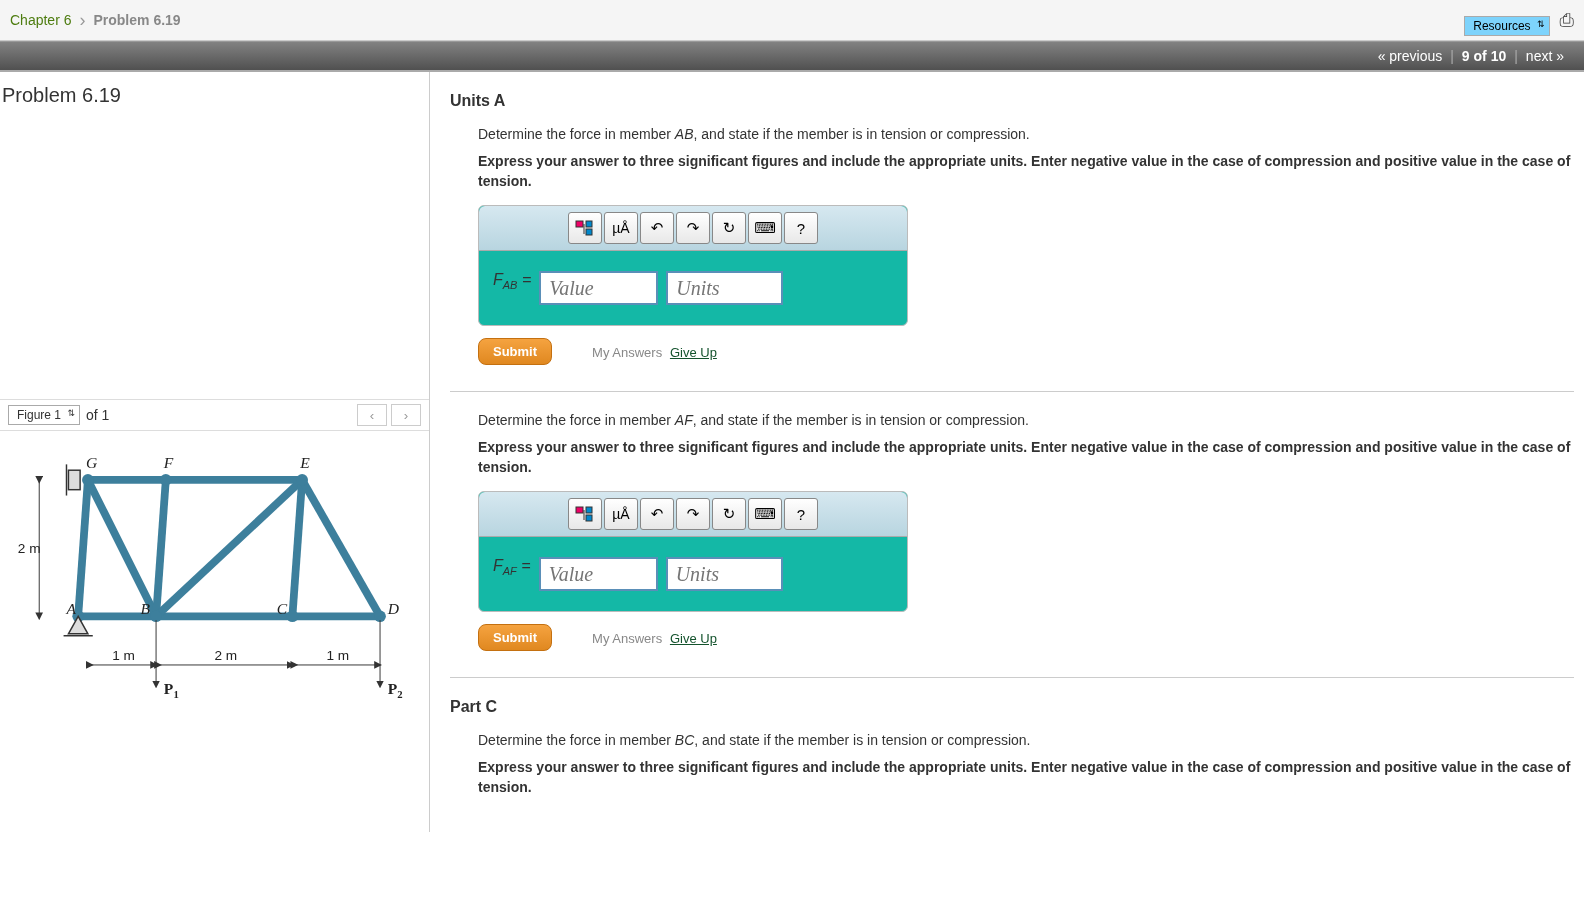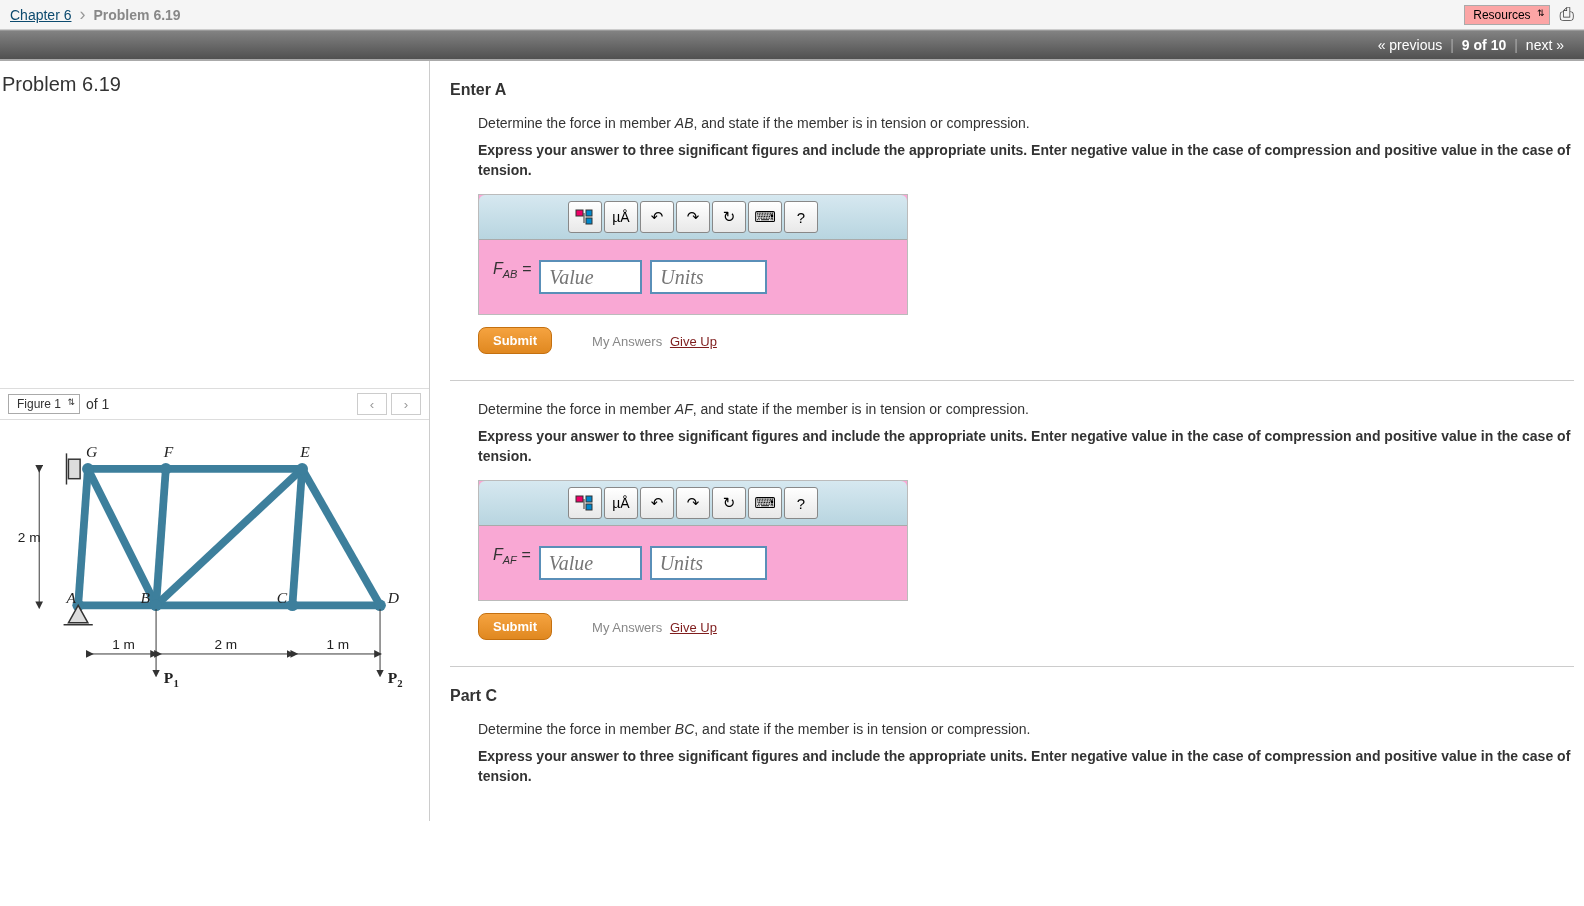--- a/index.html
+++ b/index.html
@@ -1,23 +1,23 @@
 <!DOCTYPE html>
 <html><head>
 <meta charset="utf-8">
 <style>
 * { box-sizing: border-box; margin: 0; padding: 0; }
 body { font-family: Arial, Helvetica, sans-serif; font-size: 14px; color: #333; background: #fff; }
 .top-nav { background: #f5f5f5; border-bottom: 1px solid #ccc; padding: 4px 10px; display: flex; justify-content: space-between; align-items: center; }
 .breadcrumb { display: flex; align-items: center; gap: 4px; }
-.breadcrumb a { color: #0c4a6e; text-decoration: underline; cursor: pointer; }
+.breadcrumb a { color: #4d7c0f; cursor: pointer; }
 .breadcrumb .sep { color: #999; margin: 0 4px; font-size: 18px; }
 .breadcrumb .current { color: #888; font-weight: bold; }
 .top-right { display: flex; align-items: center; gap: 10px; }
-.resources-btn { background: #fca5a5; border: 1px solid #aaa; padding: 2px 18px 2px 8px; font-size: 12px; position: relative; cursor: pointer; }
+.resources-btn { background: #7dd3fc; border: 1px solid #aaa; padding: 2px 18px 2px 8px; font-size: 12px; position: relative; cursor: pointer; margin-top: 12px; }
 .resources-btn::after { content: '⇅'; position: absolute; right: 4px; font-size: 9px; }
 .print-icon { font-size: 18px; cursor: pointer; }
 .nav-bar { background: linear-gradient(#828282, #505050); color: #fff; padding: 6px 14px; display: flex; justify-content: flex-end; align-items: center; border-top: 1px solid #999; border-bottom: 2px solid #aaa; }
 .nav-bar span { margin: 0 6px; cursor: pointer; }
 .nav-bar .divider { color: #aaa; margin: 0 2px; }
 .nav-bar .count { font-weight: bold; }
 .main { display: flex; }
 .left-col { width: 430px; border-right: 1px solid #ccc; padding: 0; }
 .right-col { flex: 1; padding: 20px 10px 20px 20px; }
 .problem-title { font-size: 20px; font-weight: normal; padding: 12px 0 12px 2px; }
@@ -29,34 +29,34 @@
 .figure-select { border: 1px solid #aaa; padding: 2px 18px 2px 8px; font-size: 12px; position: relative; background: #fff; cursor: pointer; }
 .figure-select::after { content: '⇅'; position: absolute; right: 4px; font-size: 9px; }
 .fig-nav-btn { border: 1px solid #ccc; background: #fff; width: 30px; height: 22px; cursor: pointer; display: inline-flex; align-items: center; justify-content: center; color: #999; }
 .fig-nav { display: flex; gap: 4px; }
 .figure-area { padding: 10px; }
 .figure-svg { width: 100%; height: auto; }
 .part-title { font-size: 16px; font-weight: bold; margin-bottom: 16px; }
 .part-text { padding-left: 28px; margin-bottom: 10px; }
 .part-text .mem { font-style: italic; }
 .bold-instr { font-weight: bold; padding-left: 28px; margin-bottom: 14px; line-height: 1.4; }
-.answer-box { border: 1px solid #bbb; border-radius: 0; margin-left: 28px; width: 430px; padding: 0; background: #f9a8d4; margin-bottom: 12px; }
+.answer-box { border: 1px solid #bbb; border-radius: 6px; margin-left: 28px; width: 430px; padding: 0; background: #14b8a6; margin-bottom: 12px; }
 .toolbar { background: linear-gradient(#d6e8f0, #b8d5e0); border-bottom: 1px solid #aaa; border-top-left-radius: 6px; border-top-right-radius: 6px; padding: 6px 0; display: flex; justify-content: center; gap: 2px; }
 .tool-btn { width: 34px; height: 32px; border: 1px solid #888; background: linear-gradient(#fff,#e8e8e8); border-radius: 3px; cursor: pointer; display: flex; align-items: center; justify-content: center; font-size: 15px; }
 .tool-btn.greek { font-size: 14px; }
 .answer-row { padding: 20px 14px; display: flex; align-items: flex-start; gap: 8px; }
 .answer-label { font-style: italic; font-size: 16px; }
 .answer-label .s { font-size: 11px; vertical-align: sub; font-style: italic; }
 .val-input, .unit-input { border: 2px solid #5a8fb8; height: 34px; padding: 0 8px; font-size: 20px; font-style: italic; color: #888; font-family: Georgia, serif; }
-.val-input { width: 103px; }
+.val-input { width: 119px; }
 .unit-input { width: 117px; font-style: italic; }
 .submit-row { display: flex; align-items: center; gap: 40px; margin-left: 28px; margin-bottom: 26px; }
 .submit-btn { background: linear-gradient(#f5a340, #e08820); color: #fff; border: 1px solid #c47010; border-radius: 8px; padding: 5px 14px; font-weight: bold; cursor: pointer; font-size: 13px; }
 .my-answers { color: #888; font-size: 13px; margin-top: 47px; }
-.give-up { color: #7f1d1d; text-decoration: underline; cursor: pointer; font-size: 13px; }
+.give-up { color: #14532d; text-decoration: underline; cursor: pointer; font-size: 13px; }
 hr { border: none; border-top: 1px solid #ccc; margin: 10px 0 20px 0; }
 </style>
 </head>
 <body>
 
 <div class="top-nav">
   <div class="breadcrumb">
     <a>Chapter 6</a>
     <span class="sep">›</span>
     <span class="current">Problem 6.19</span>
@@ -148,21 +148,21 @@
         <g font-family="Georgia" font-weight="bold" font-size="16" fill="#222">
           <text x="158" y="260"><tspan>P</tspan><tspan font-size="11" dy="4">1</tspan></text>
           <text x="388" y="260"><tspan>P</tspan><tspan font-size="11" dy="4">2</tspan></text>
         </g>
       </svg>
     </div>
   </div>
 
   <div class="right-col">
 
-    <div class="part-title">Enter A</div>
+    <div class="part-title">Units A</div>
     <div class="part-text">
       <span>Determine the force in member </span><span class="mem">AB</span><span>, and state if the member is in tension or compression.</span>
     </div>
     <div class="bold-instr">Express your answer to three significant figures and include the appropriate units. Enter negative value in the case of compression and positive value in the case of tension.</div>
     <div class="answer-box">
       <div class="toolbar">
         <button class="tool-btn">
             <svg width="20" height="16">
               <rect x="1" y="1" width="7" height="6" fill="#e06" stroke="#333"></rect>
               <rect x="11" y="1" width="6" height="6" fill="#08c" stroke="#333"></rect>

